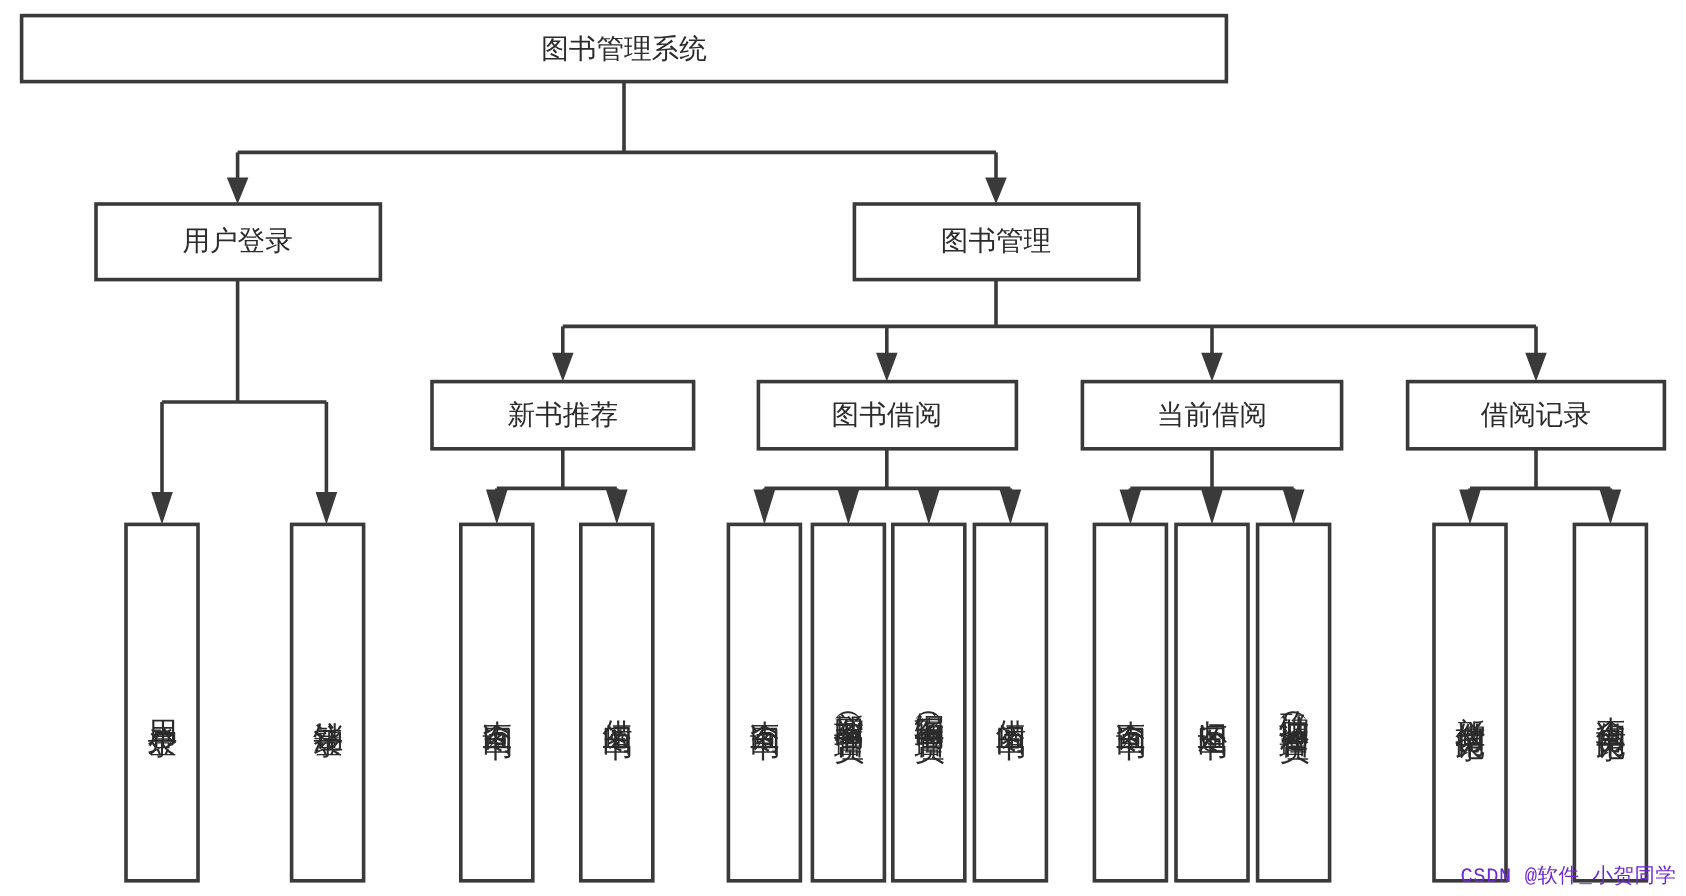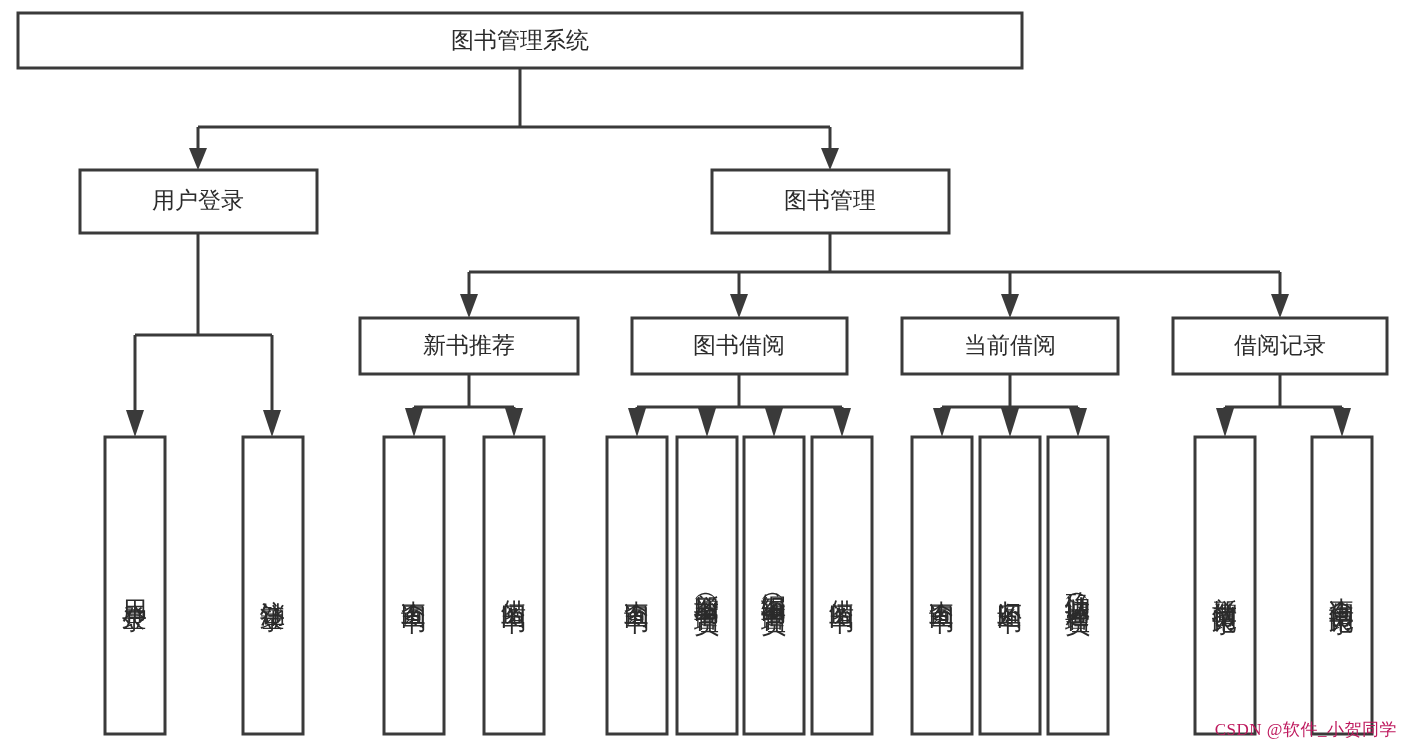--- a/index.html
+++ b/index.html
@@ -48,23 +48,23 @@
     writing-mode: vertical-rl;
     text-orientation: upright;
     letter-spacing: 3px;
     text-anchor: middle;
     dominant-baseline: central;
   }
   .watermark {
     position: absolute;
     right: 8px;
     bottom: 6px;
-    font-family: Liberation Serif, serif;
+    font-family: Liberation Mono, monospace;
     font-size: 17px;
-    color: #be185d;
+    color: #6d28d9;
     white-space: nowrap;
     letter-spacing: 0.5px;
     pointer-events: none;
   }
 </style>
 </head>
 <body>
 
 <svg id="diagram" viewBox="0 0 1405 747" xmlns="http://www.w3.org/2000/svg">
 

